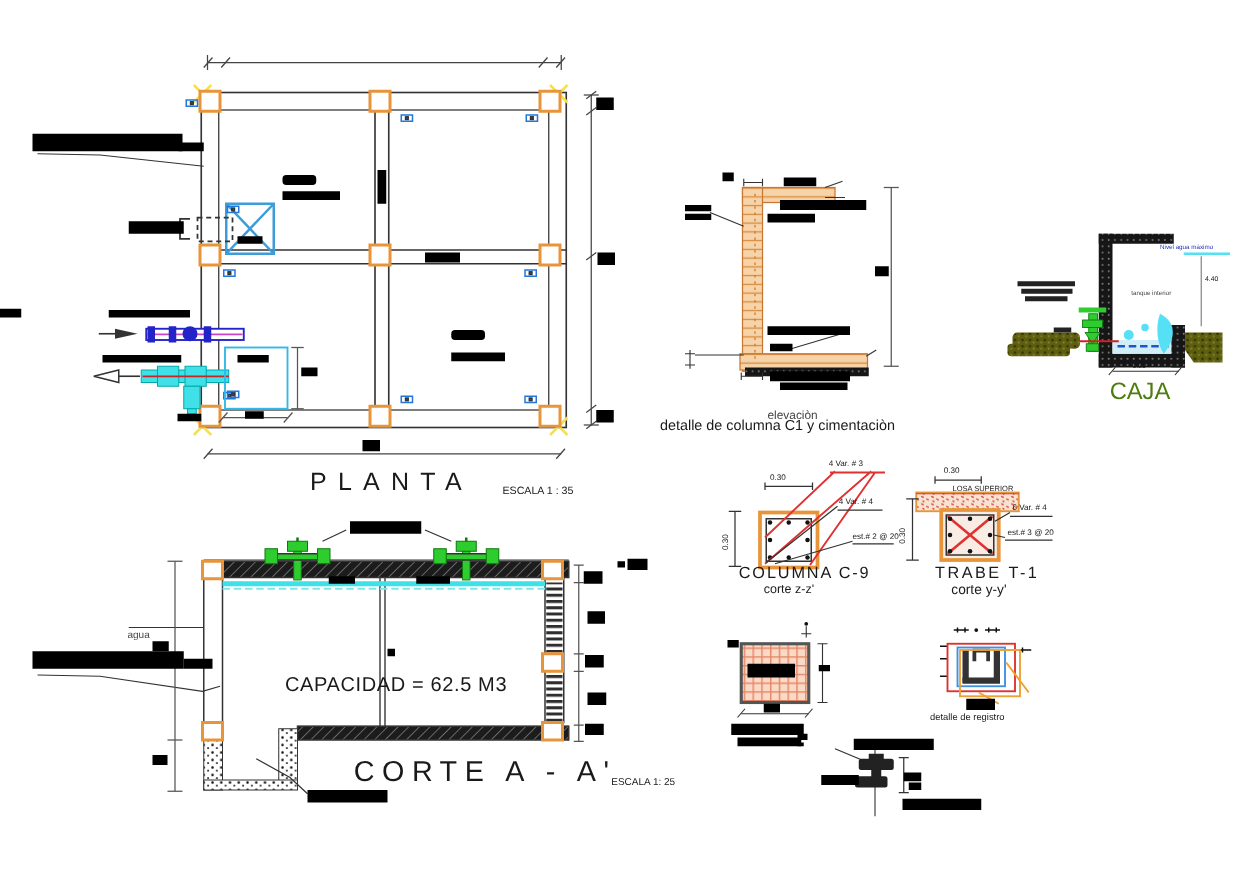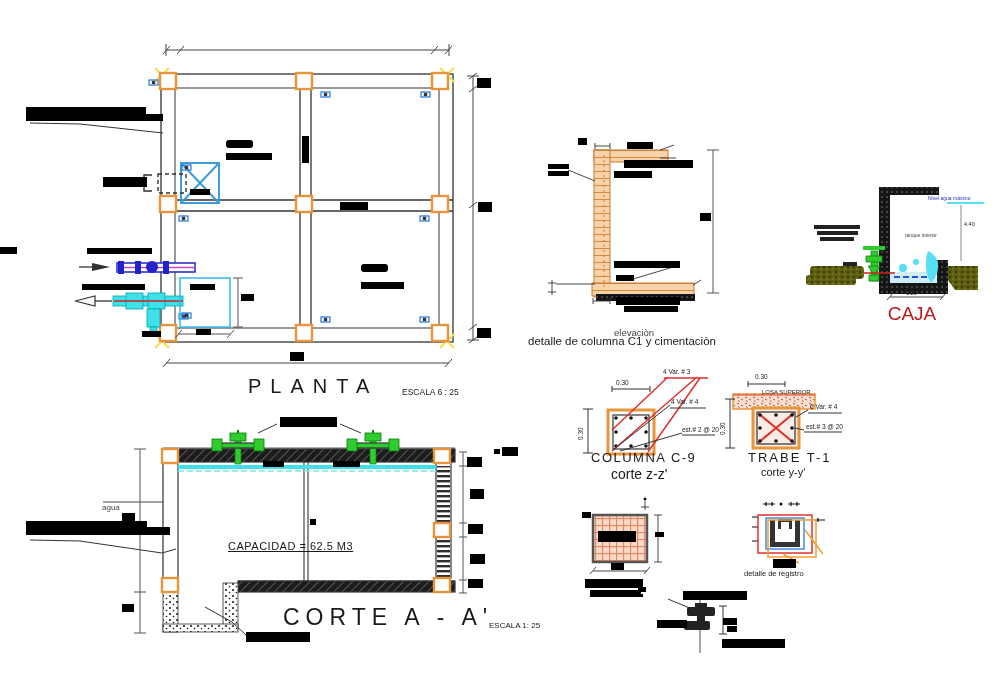--- a/index.html
+++ b/index.html
@@ -455,38 +455,38 @@
         <rect x="657" y="620" width="30" height="8"></rect>
     <rect x="723" y="618" width="14" height="7"></rect>
         <rect x="727" y="626" width="10" height="6"></rect>
     <rect x="722" y="639" width="63" height="9"></rect>
     <rect x="638" y="587" width="8" height="5"></rect>
         <rect x="638" y="594" width="5" height="3"></rect>
   </g>
 </svg>
 
 <div class="t" style="left:248px;top:376px;font-size:20px;letter-spacing:9px;">PLANTA</div>
-<div class="t" style="left:402px;top:388px;font-size:8.5px;">ESCALA 6 : 25</div>
+<div class="t" style="left:402px;top:388px;font-size:8.5px;">ESCALA 1 : 35</div>
 
 <div class="t" style="left:283px;top:606px;font-size:23px;letter-spacing:6px;">CORTE A - A'</div>
 <div class="t" style="left:489px;top:622px;font-size:8px;">ESCALA 1: 25</div>
-<div class="t" style="left:228px;top:541px;font-size:11px;letter-spacing:0.5px;text-decoration:underline;">CAPACIDAD = 62.5 M3</div>
+<div class="t" style="left:228px;top:541px;font-size:16px;letter-spacing:0.5px;">CAPACIDAD = 62.5 M3</div>
 <div class="t gray" style="left:102px;top:492px;font-size:8px;">agua</div>
 
 <div class="t gray" style="left:614px;top:316px;font-size:9.5px;">elevaciòn</div>
 <div class="t" style="left:528px;top:336px;font-size:11.5px;">detalle de columna C1 y cimentaciòn</div>
 
-<div class="t" style="left:852px;top:304px;width:120px;text-align:center;font-size:19px;color:#b91c1c;">CAJA</div>
+<div class="t" style="left:852px;top:304px;width:120px;text-align:center;font-size:19px;color:#4d7c0f;">CAJA</div>
 <div class="t blue" style="left:928px;top:196px;font-size:5px;">Nivel agua máximo</div>
 <div class="t gray" style="left:905px;top:221px;font-size:5px;">tanque interior</div>
 <div class="t" style="left:906px;top:291px;font-size:5.5px;">1.20</div>
 <div class="t" style="left:964px;top:222px;font-size:5.5px;">4.40</div>
 
 <div class="t" style="left:591px;top:451px;font-size:13px;letter-spacing:1.5px;">COLUMNA C-9</div>
-<div class="t" style="left:611px;top:467px;font-size:14px;">corte z-z'</div>
+<div class="t" style="left:611px;top:467px;font-size:10px;">corte z-z'</div>
 <div class="t" style="left:663px;top:369px;font-size:6.5px;">4 Var. # 3</div>
 <div class="t" style="left:671px;top:399px;font-size:6.5px;">4 Var. # 4</div>
 <div class="t" style="left:682px;top:427px;font-size:6.5px;">est.# 2 @ 20</div>
 <div class="t" style="left:616px;top:380px;font-size:6.5px;">0.30</div>
 <div class="t rot" style="left:578px;top:440px;font-size:6.5px;">0.30</div>
 
 <div class="t" style="left:748px;top:451px;font-size:13px;letter-spacing:2px;">TRABE T-1</div>
 <div class="t" style="left:761px;top:467px;font-size:11px;text-align:center;">corte y-y'</div>
 <div class="t" style="left:762px;top:389px;font-size:6px;">LOSA SUPERIOR</div>
 <div class="t" style="left:810px;top:404px;font-size:6.5px;">6 Var. # 4</div>

